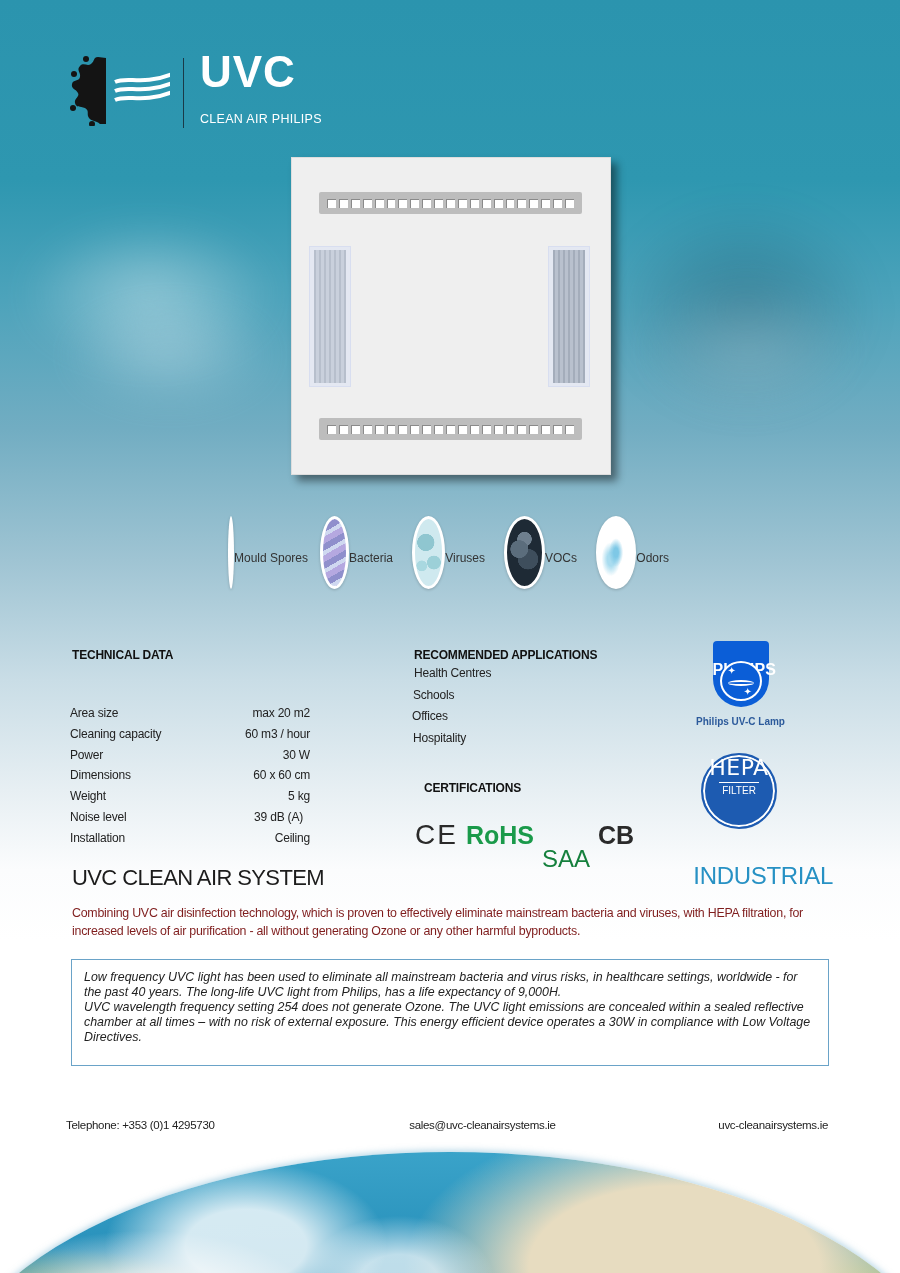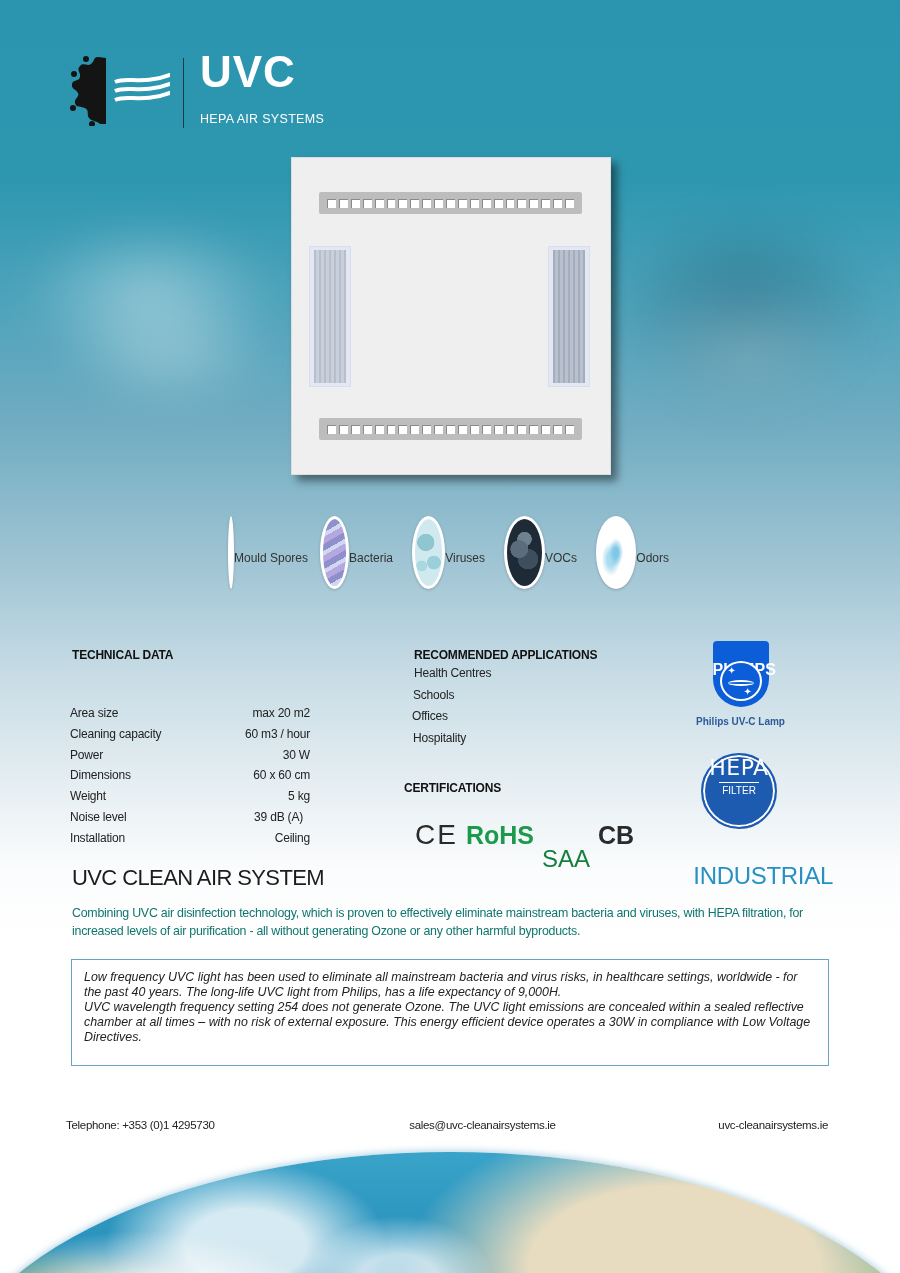--- a/index.html
+++ b/index.html
@@ -65,21 +65,21 @@
     .philips-shield .star { position: absolute; color: #fff; font-size: 10px; line-height: 1; }
     .philips-caption { margin-top: 9px; font-size: 10px; font-weight: bold; color: #2c5a9b; white-space: nowrap; }
     .hepa { position: absolute; left: 701px; top: 753px; width: 76px; height: 76px; border-radius: 50%; background: #1d5bb1; border: 2px solid #1d5bb1; box-shadow: inset 0 0 0 2px #fff; text-align: center; color: #fff; }
     .hepa-main { font-size: 22px; font-family: "DejaVu Sans", sans-serif; letter-spacing: .5px; }
     .hepa-line { width: 40px; height: 1px; background: #fff; margin: 2px auto 2px; }
     .hepa-sub { font-size: 10px; }
 
     
     .main-title { position: absolute; left: 72px; top: 865px; font-size: 22px; color: #1c1c1c; letter-spacing: -.6px; }
     .industrial { position: absolute; right: 67px; top: 862px; font-size: 24px; color: #2791c4; letter-spacing: -.3px; }
-    .intro { position: absolute; left: 72px; top: 904px; width: 770px; font-size: 12.4px; line-height: 18px; color: #0f766e; letter-spacing: -.25px; }
+    .intro { position: absolute; left: 72px; top: 904px; width: 770px; font-size: 12.4px; line-height: 18px; color: #7f1d1d; letter-spacing: -.25px; }
     .note-box { position: absolute; left: 71px; top: 959px; width: 758px; height: 107px; border: 1px solid #6aa3c8; padding: 10px 12px 0 12px; font-style: italic; font-size: 12.4px; line-height: 15px; color: #222; }
     .note-box p { margin: 0; }
 
     
     .footer { position: absolute; left: 66px; right: 72px; top: 1119px; display: flex; justify-content: space-between; font-size: 11.5px; color: #222; letter-spacing: -.3px; }
     .footer .email { margin-left: 32px; }
     .earth { position: absolute; left: -60px; top: 1152px; width: 1020px; height: 520px; border-radius: 50%; overflow: hidden;
       background:
         radial-gradient(ellipse at 30% 18%, rgba(255,255,255,.8) 0 6%, transparent 14%),
         radial-gradient(ellipse at 45% 25%, rgba(255,255,255,.7) 0 5%, transparent 12%),
@@ -106,21 +106,21 @@
     <circle cx="3" cy="52" r="3" fill="#141414"></circle>
     <circle cx="16" cy="3" r="3" fill="#141414"></circle>
     <circle cx="22" cy="68" r="3" fill="#141414"></circle>
     <path d="M45 26 C58 20 72 30 102 18" stroke="#fff" stroke-width="4" fill="none"></path>
     <path d="M45 35 C58 29 72 39 102 27" stroke="#fff" stroke-width="4" fill="none"></path>
     <path d="M45 44 C58 38 72 48 102 36" stroke="#fff" stroke-width="4" fill="none"></path>
   </svg>
 </div>
 <div class="logo-divider"></div>
 <div class="logo-title">UVC</div>
-<div class="logo-sub">HEPA AIR SYSTEMS</div>
+<div class="logo-sub">CLEAN AIR PHILIPS</div>
 
 <div class="product">
   <div class="vent-h" style="top:34px" id="vent-top">
       <span class="sq"></span>
       <span class="sq"></span>
       <span class="sq"></span>
       <span class="sq"></span>
       <span class="sq"></span>
       <span class="sq"></span>
       <span class="sq"></span>
@@ -226,21 +226,21 @@
 </div>
 
 <div class="section-title" style="left:414px; top:648px;">RECOMMENDED APPLICATIONS</div>
 <div class="apps">
   <div style="padding-left:1px">Health Centres</div>
   <div>Schools</div>
   <div style="margin-left:-1px">Offices</div>
   <div>Hospitality</div>
 </div>
 
-<div class="section-title" style="left:404px; top:781px;">CERTIFICATIONS</div>
+<div class="section-title" style="left:424px; top:781px;">CERTIFICATIONS</div>
 <div class="certs">
   <span class="cert-ce">CE</span>
   <span class="cert-rohs">RoHS</span>
   <span class="cert-saa">SAA</span>
   <span class="cert-cb">CB</span>
 </div>
 
 <div class="philips">
   <div class="philips-shield">
     <div class="brand">PHILIPS</div>

